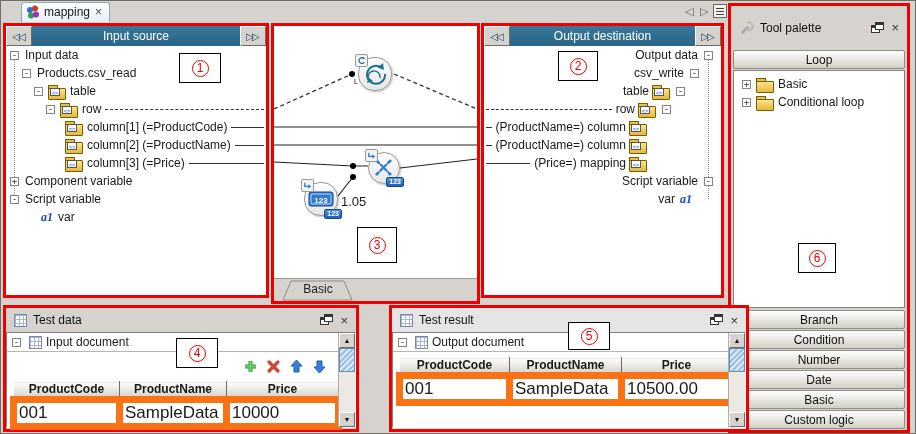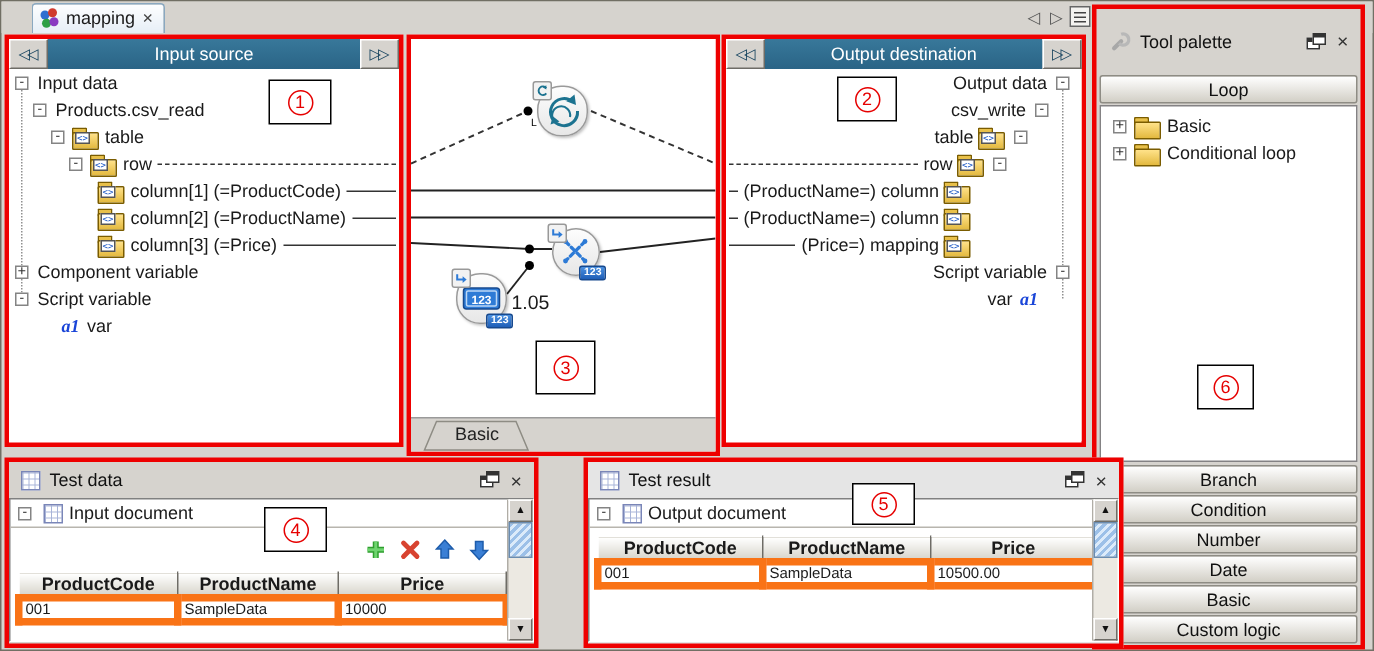--- a/index.html
+++ b/index.html
@@ -87,21 +87,21 @@
   
   .tcontent { position:relative; background:#fff; border:1px solid; border-color:#808080 #fff #fff #808080; }
   .docrow { height:19px; display:flex; align-items:center; gap:4px; padding-left:5px;
             border-bottom:1px solid #b8b5ae; }
   .gridicon { width:13px; height:13px; background:#fff; border:1px solid #7a86b8;
               background-image:linear-gradient(#a8b4d8 1px,transparent 1px),linear-gradient(90deg,#a8b4d8 1px,transparent 1px);
               background-size:4px 4px; }
   .tbl { border-collapse:collapse; position:absolute; }
   .tbl th { background:linear-gradient(#ffffff,#d8d5cc); border:1px solid; border-color:#fff #6e6c66 #6e6c66 #fff;
             font-weight:bold; font-size:12px; height:16px; }
-  .tbl td { background:#fff; border:5px solid #f97316; font-size:10px; height:15px; padding:0 2px; }
+  .tbl td { background:#fff; border:7px solid #f97316; font-size:17px; height:15px; padding:0 2px; }
   .vscroll { position:absolute; right:0; top:0; width:17px; bottom:0; background:#ece9e2; border-left:1px solid #b0ada6; }
   .sbtn { position:absolute; left:0; width:16px; height:15px; background:#d6d3ce; border:1px solid;
           border-color:#fff #6e6c66 #6e6c66 #fff; font-size:7px; color:#111; text-align:center; line-height:13px; }
   .sthumb { position:absolute; left:0; width:16px; height:24px; border:1px solid #6a8cb0;
             background:repeating-linear-gradient(135deg,#9cc0e8 0 2px,#dcebfa 2px 4px); }
   .toolicons { position:absolute; display:flex; gap:8px; }
 
   
   .anno { position:absolute; background:#fff; border:1px solid #000; display:flex; align-items:center;
           justify-content:center; z-index:60; }

